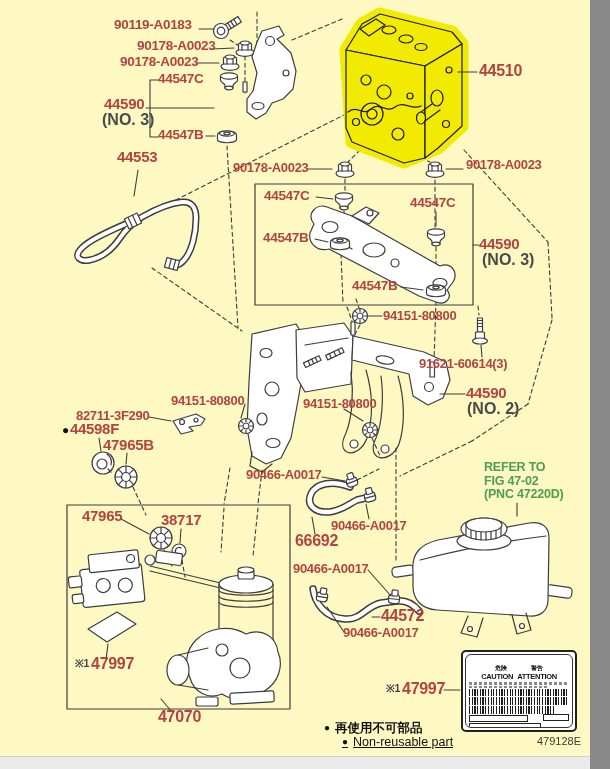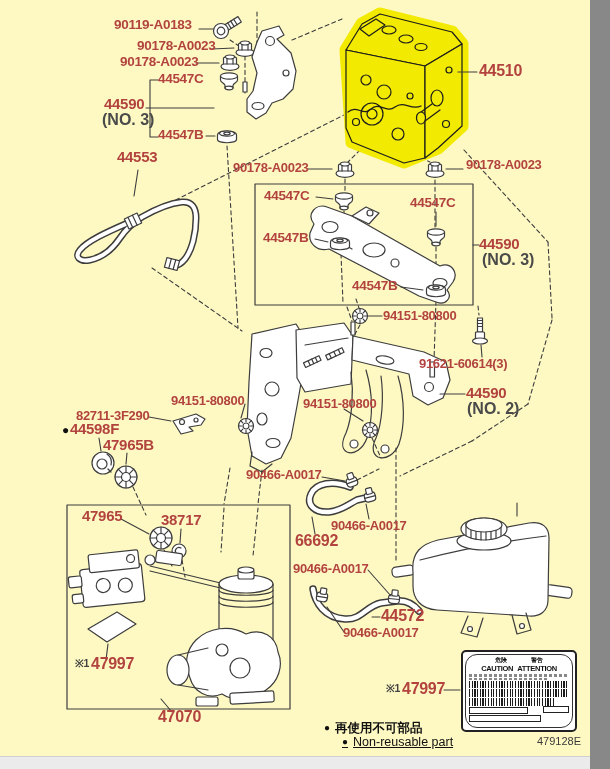--- a/index.html
+++ b/index.html
@@ -27,21 +27,21 @@
   .refer{position:absolute;color:var(--green);font-weight:700;font-size:12.5px;line-height:13.5px;letter-spacing:-0.2px;white-space:nowrap;}
   .legend{position:absolute;color:#111;white-space:nowrap;line-height:1;}
   .legend .dot2{font-size:10px;margin-right:5px;vertical-align:1px;}
   .legend.jp{font-weight:700;font-size:12.5px;}
   .legend.en{font-weight:400;font-size:12.5px;text-decoration:underline;}
   
   .caution{
     position:absolute;left:461px;top:650px;width:116px;height:82px;
     border:2px solid #222;border-radius:5px;background:#fff;box-sizing:border-box;padding:2px;
   }
-  .c-inner{width:100%;height:100%;border:1px solid #333;border-radius:12px;box-sizing:border-box;padding:2px 3px;overflow:hidden;}
+  .c-inner{width:100%;height:100%;border:1px solid #333;border-radius:6px;box-sizing:border-box;padding:10px 3px;overflow:hidden;}
   .c-row1{display:flex;justify-content:space-around;padding:0 14px;font-size:6px;font-weight:700;color:#111;line-height:7px;}
   .c-row2{display:flex;justify-content:center;gap:4px;font-size:7.5px;font-weight:700;color:#111;line-height:9px;letter-spacing:-0.3px;}
   .c-tiny{height:2.5px;margin:1px 0;background:repeating-linear-gradient(90deg,#888 0 3px,transparent 3px 5px);}
   .c-tiny.short{width:78%;}
   .c-bar{height:7px;margin:1px 0;background:repeating-linear-gradient(90deg,#1c1c1c 0 1.2px,#fff 1.2px 2.7px);}
   .c-bar.b2{height:8px;}
   .c-bar.b3{height:8px;width:86%;}
   .c-wrow{display:flex;justify-content:space-between;align-items:flex-start;margin-top:1px;}
   .c-white{border:1px solid #222;background:#fff;height:5px;}
   .w1{width:57px;}
@@ -444,20 +444,25 @@
 <div class="pl s16" style="left:295px;top:533px">66692</div>
 <div class="pl s13" style="left:331px;top:519px">90466-A0017</div>
 <div class="pl s13" style="left:293px;top:562px">90466-A0017</div>
 <div class="pl s16" style="left:381px;top:608px">44572</div>
 <div class="pl s13" style="left:343px;top:626px">90466-A0017</div>
 <div class="pl s16" style="left:75px;top:656px"><span class="ref">※1</span><span>47997</span></div>
 <div class="pl s16" style="left:158px;top:709px">47070</div>
 <div class="pl s16" style="left:386px;top:681px"><span class="ref">※1</span><span>47997</span></div>
 <div class="pl blk" style="left:537px;top:736px">479128E</div>
 
+<div class="refer" style="left:484px;top:461px">
+  <div>REFER TO</div>
+  <div>FIG 47-02</div>
+  <div>(PNC 47220D)</div>
+</div>
 
 <div class="caution">
   <div class="c-inner">
     <div class="c-row1">
       <span>危険</span>
       <span>警告</span>
     </div>
     <div class="c-row2">
       <span>CAUTION</span>
       <span>ATTENTION</span>

